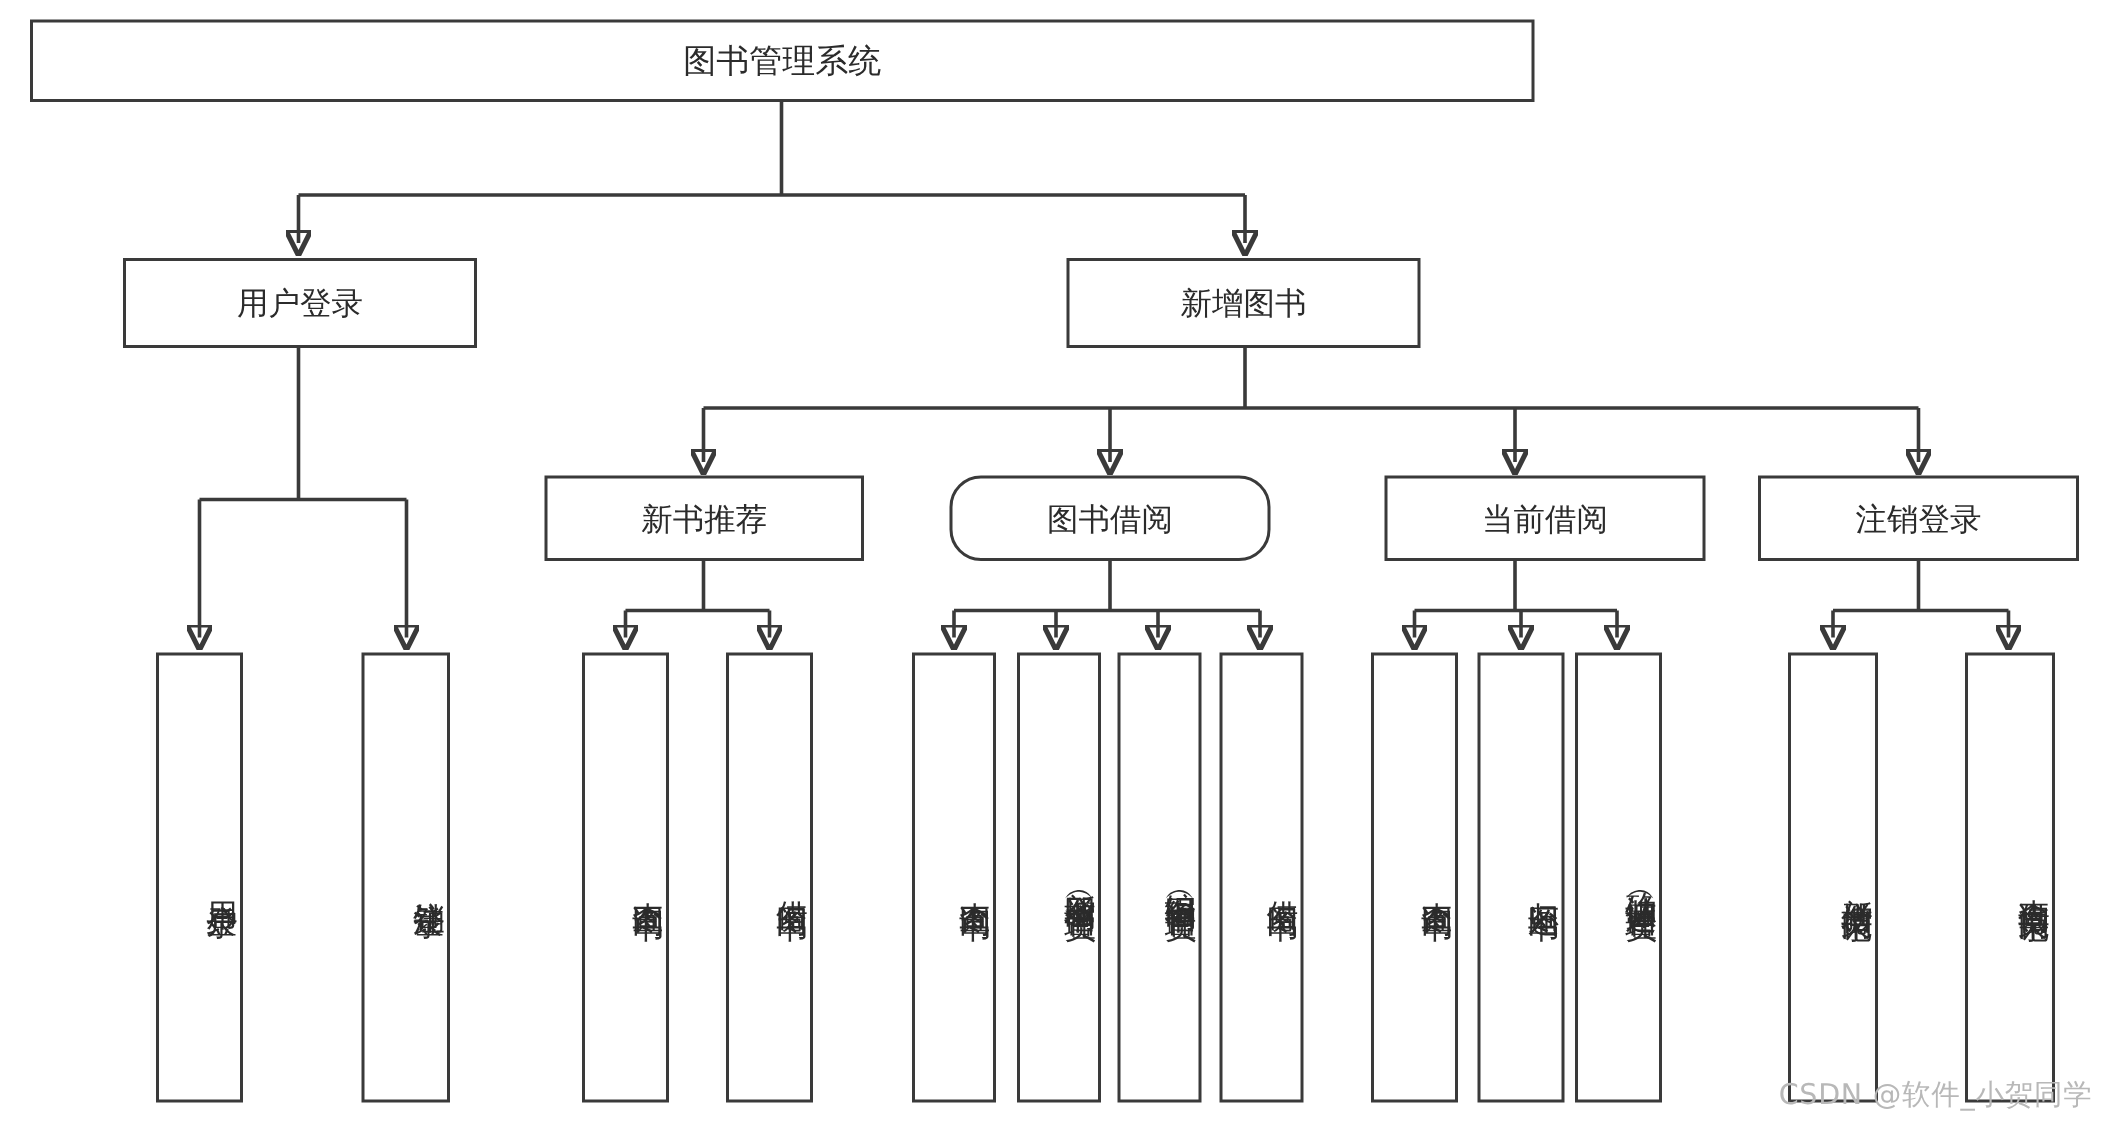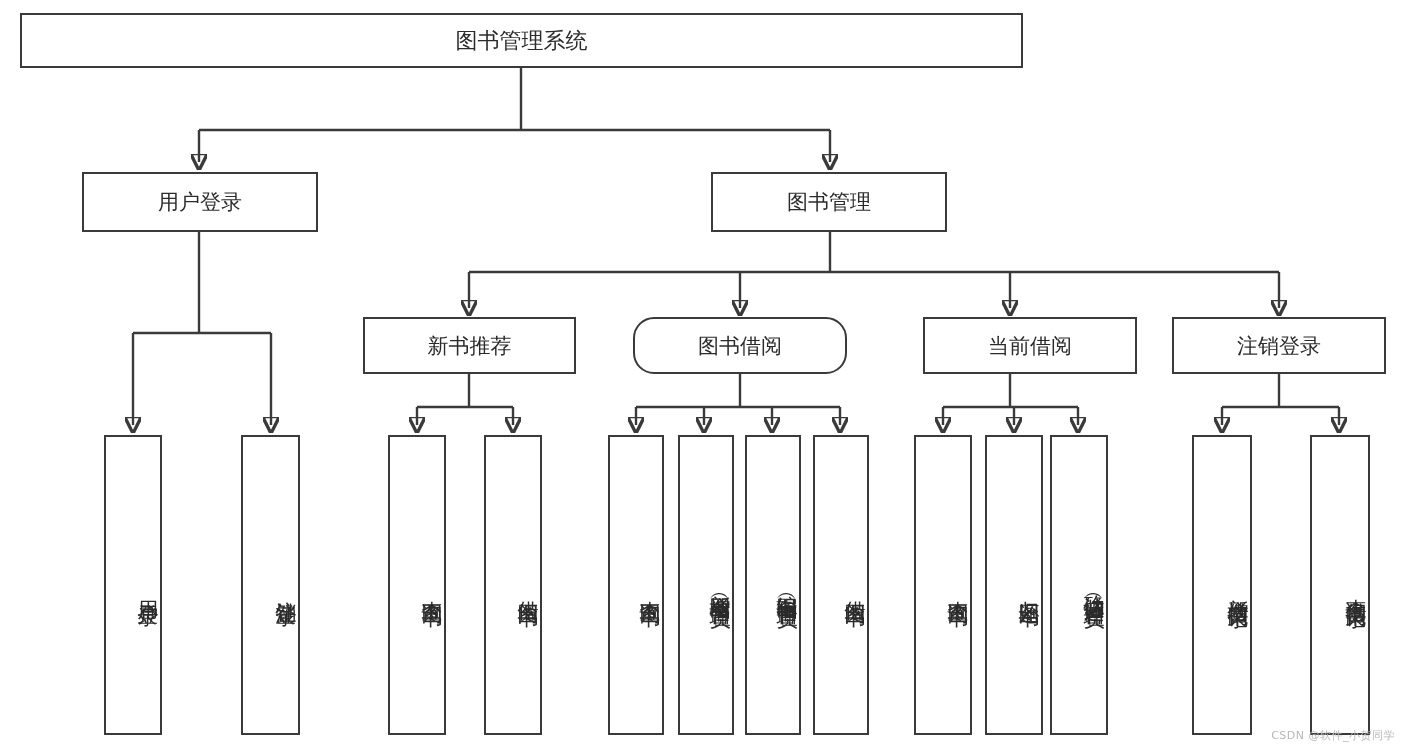--- a/index.html
+++ b/index.html
@@ -71,21 +71,21 @@
   #connectors line, #connectors path {
     stroke: #3a3a3a;
     stroke-width: 2.4;
     fill: none;
   }
   
   #watermark {
     position: absolute;
     right: 10px;
     bottom: 4px;
-    font-size: 11px;
+    font-size: 19px;
     color: #b8b8b8;
     letter-spacing: 0.5px;
     white-space: nowrap;
   }
 </style>
 </head>
 <body>
 
 <div id="diagram-canvas">
 
@@ -137,21 +137,21 @@
     <line x1="1279" y1="374" x2="1279" y2="407"></line>
     <line x1="1222" y1="407" x2="1339" y2="407"></line>
     <line x1="1222" y1="407" x2="1222" y2="425" marker-end="url(#arrow)"></line>
     <line x1="1339" y1="407" x2="1339" y2="425" marker-end="url(#arrow)"></line>
   </svg>
 
   <div class="node root" style="left:20px; top:13px; width:1003px; height:55px;">图书管理系统</div>
 
   <div class="node level2" style="left:82px; top:172px; width:236px; height:60px;">用户登录</div>
 
-  <div class="node level2" style="left:711px; top:172px; width:236px; height:60px;">图书管理</div>
+  <div class="node level2" style="left:711px; top:172px; width:236px; height:60px;">新增图书</div>
 
   <div class="node level3" style="left:363px; top:317px; width:213px; height:57px;">新书推荐</div>
 
   <div class="node level3" style="left:633px; top:317px; width:214px; height:57px;border-radius:21px;">图书借阅</div>
 
   <div class="node level3" style="left:903px; top:317px; width:214px; height:57px;margin-left:20px;">当前借阅</div>
 
   <div class="node level3" style="left:1172px; top:317px; width:214px; height:57px;">注销登录</div>
 
   <div class="node leaf" style="left:104px; top:435px; width:58px; height:300px;">

